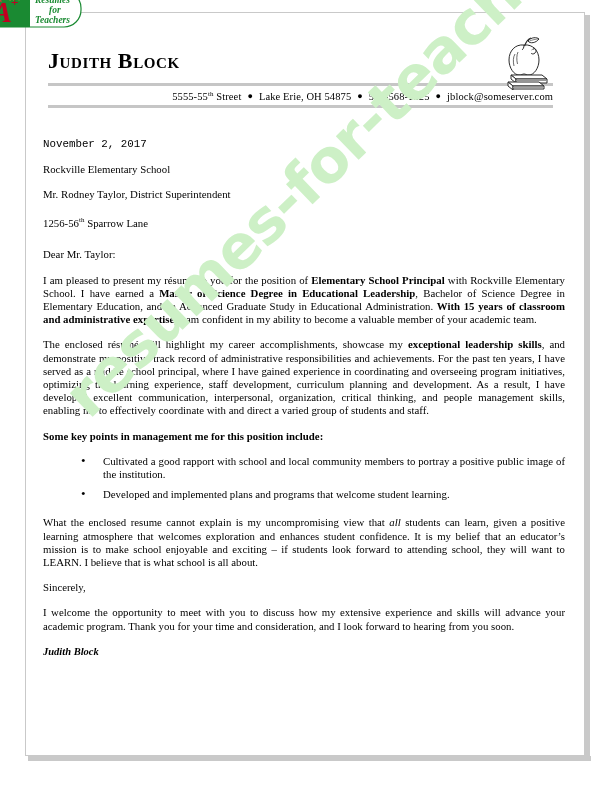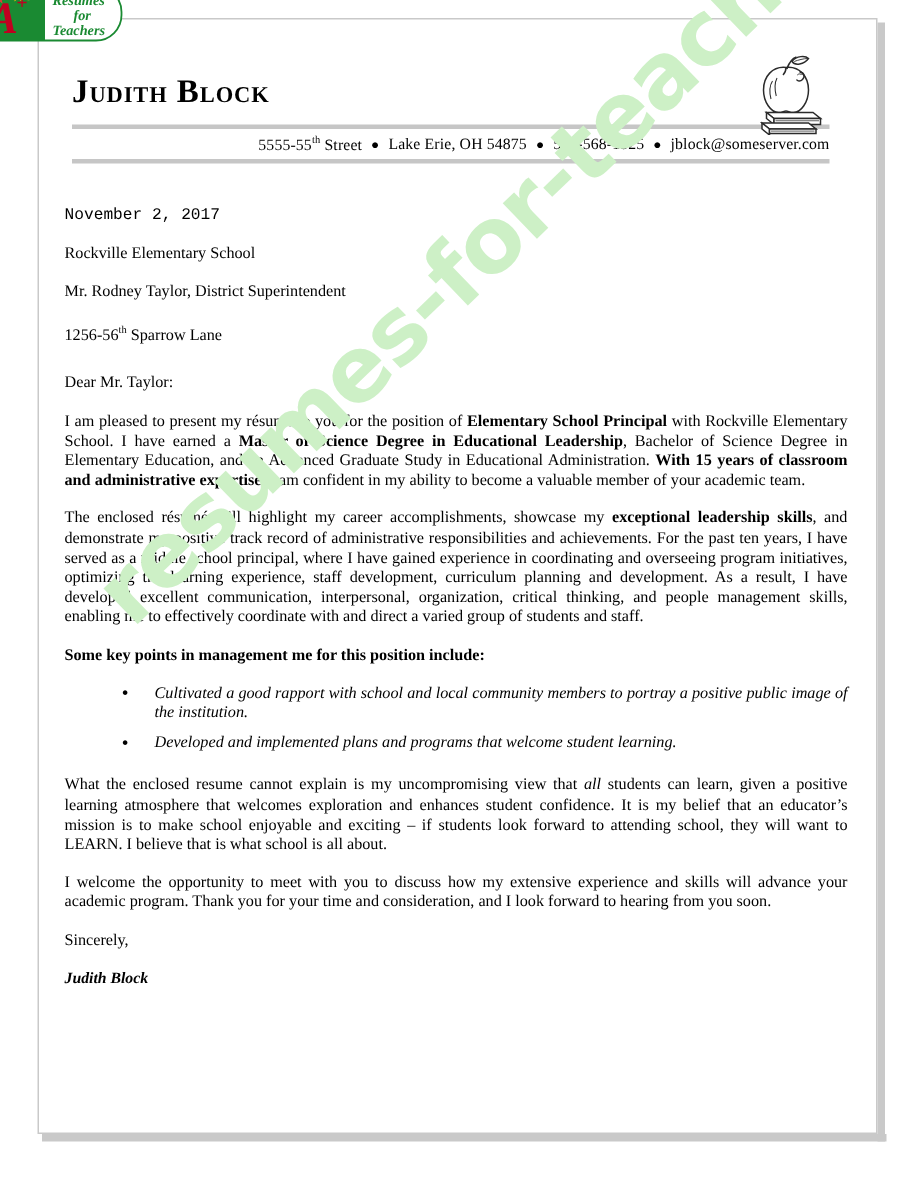--- a/index.html
+++ b/index.html
@@ -145,21 +145,20 @@
   #bullet-list {
     margin: 0 0 15px 0;
     padding: 0 0 0 38px;
     list-style: none;
   }
   #bullet-list li {
     position: relative;
     margin: 0 0 7px 0;
     padding-left: 22px;
     text-align: justify;
-    font-style: italic;
   }
   #bullet-list li::before {
     content: "\2022";
     position: absolute;
     left: 0; top: -1px;
     font-size: 13px;
   }
   #closing-para-1 { margin-bottom: 16px; }
   #closing-para-2 { margin-bottom: 22px; }
   #sincerely { margin-bottom: 42px; text-align: left; }
@@ -246,23 +245,23 @@
 
     <p id="keypoints-heading">Some key points in management me for this position include:</p>
 
     <ul id="bullet-list">
       <li>Cultivated a good rapport with school and local community members to portray a positive public image of the institution.</li>
       <li>Developed and implemented plans and programs that welcome student learning.</li>
     </ul>
 
     <p id="closing-para-1"><span>What the enclosed resume cannot explain is my uncompromising view that </span><span class="it">all</span><span> students can learn, given a positive learning atmosphere that welcomes exploration and enhances student confidence. It is my belief that an educator’s mission is to make school enjoyable and exciting – if students look forward to attending school, they will want to LEARN. I believe that is what school is all about.</span></p>
 
+    <p id="sincerely">Sincerely,</p>
+
     <p id="closing-para-2">I welcome the opportunity to meet with you to discuss how my extensive experience and skills will advance your academic program. Thank you for your time and consideration, and I look forward to hearing from you soon.</p>
-
-    <p id="sincerely">Sincerely,</p>
 
     <p id="signature-name">Judith Block</p>
 
   </div>
 </div>
 
 <div id="logo-badge">
   <svg viewBox="0 0 104 38" width="104" height="38">
     <defs>
       <clipPath id="badgeclip">

